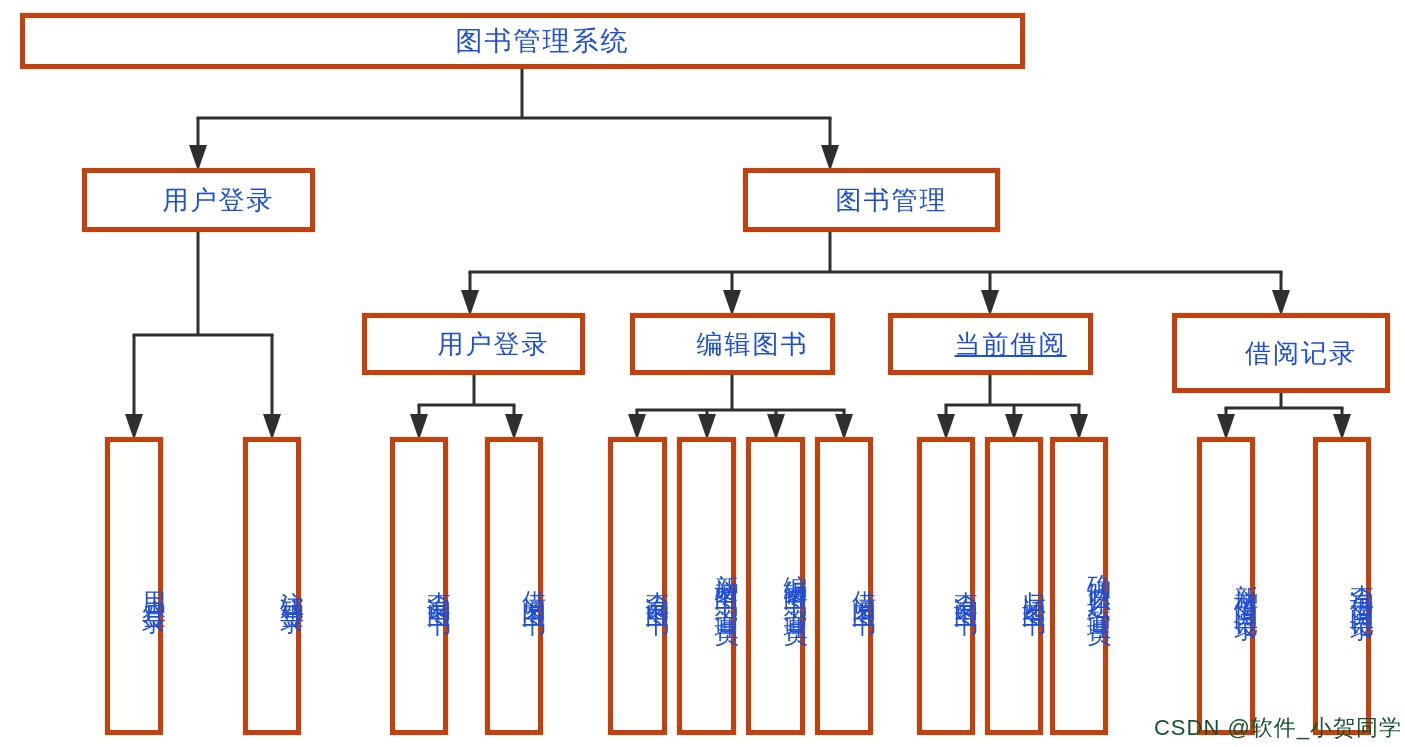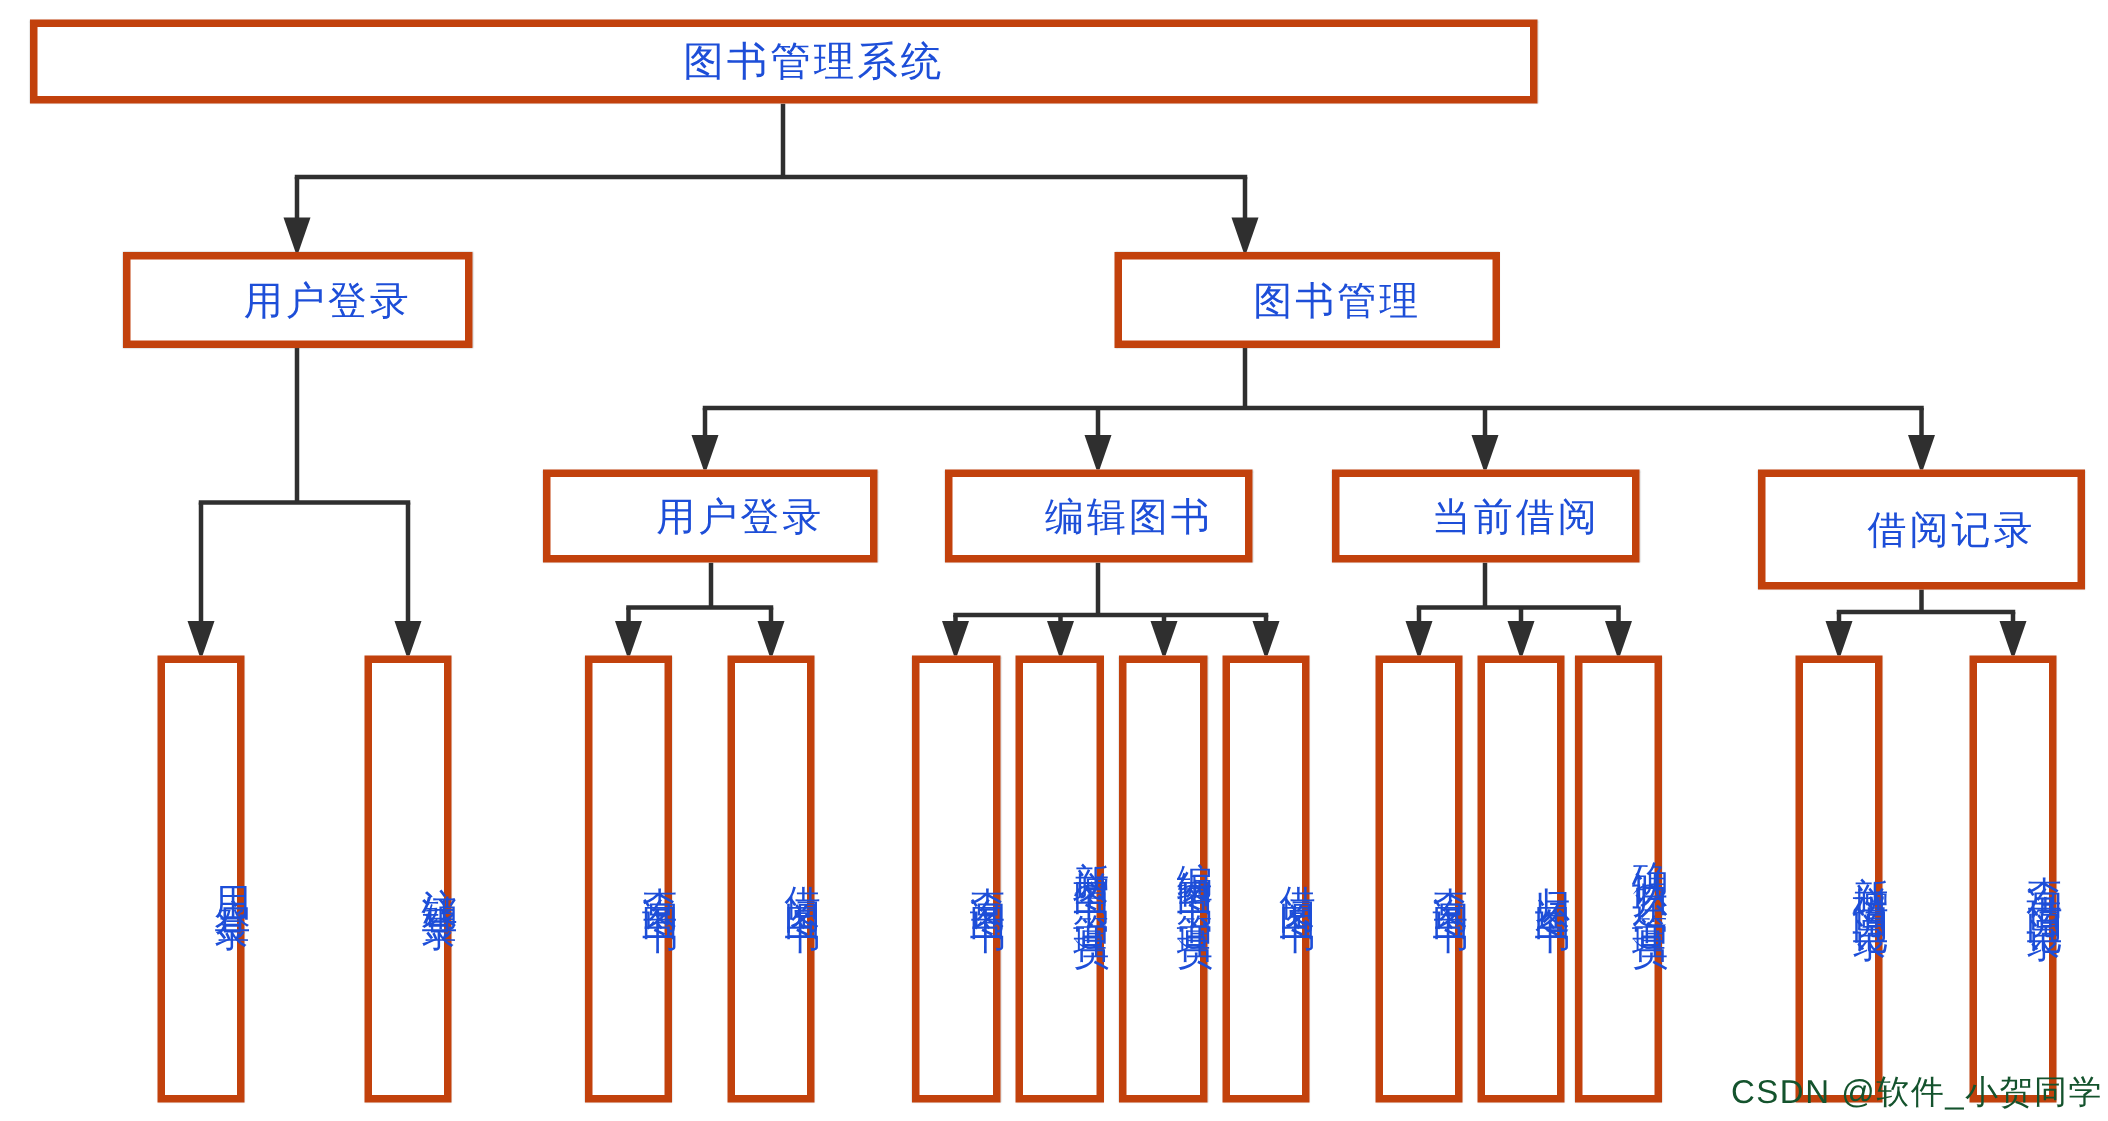--- a/index.html
+++ b/index.html
@@ -111,21 +111,21 @@
       <polygon points="1333,414 1351,414 1342,440" fill="#2f2f2f"></polygon>
     </svg>
 
   <div class="node root" style="left:20px; top:13px; width:1005px; height:56px;">图书管理系统</div>
 
   <div class="node" style="left:82px; top:168px; width:233px; height:64px;">用户登录</div>
   <div class="node" style="left:712px; top:168px; width:257px; height:64px;margin-left:31px;">图书管理</div>
 
   <div class="node" style="left:362px; top:313px; width:223px; height:62px;">用户登录</div>
   <div class="node" style="left:630px; top:313px; width:205px; height:62px;">编辑图书</div>
-  <div class="node" style="left:888px; top:313px; width:205px; height:62px;">当前借阅</div>
+  <div class="node" style="left:888px; top:313px; width:205px; height:62px;text-decoration:underline;">当前借阅</div>
   <div class="node" style="left:1172px; top:313px; width:218px; height:80px;">借阅记录</div>
 
   <div class="node vnode" style="left:105px; top:437px; width:58px; height:298px;">
     <span class="vtext">用户登录</span>
   </div>
   <div class="node vnode" style="left:243px; top:437px; width:58px; height:298px;">
     <span class="vtext">注销登录</span>
   </div>
 
   <div class="node vnode" style="left:390px; top:437px; width:58px; height:298px;">

